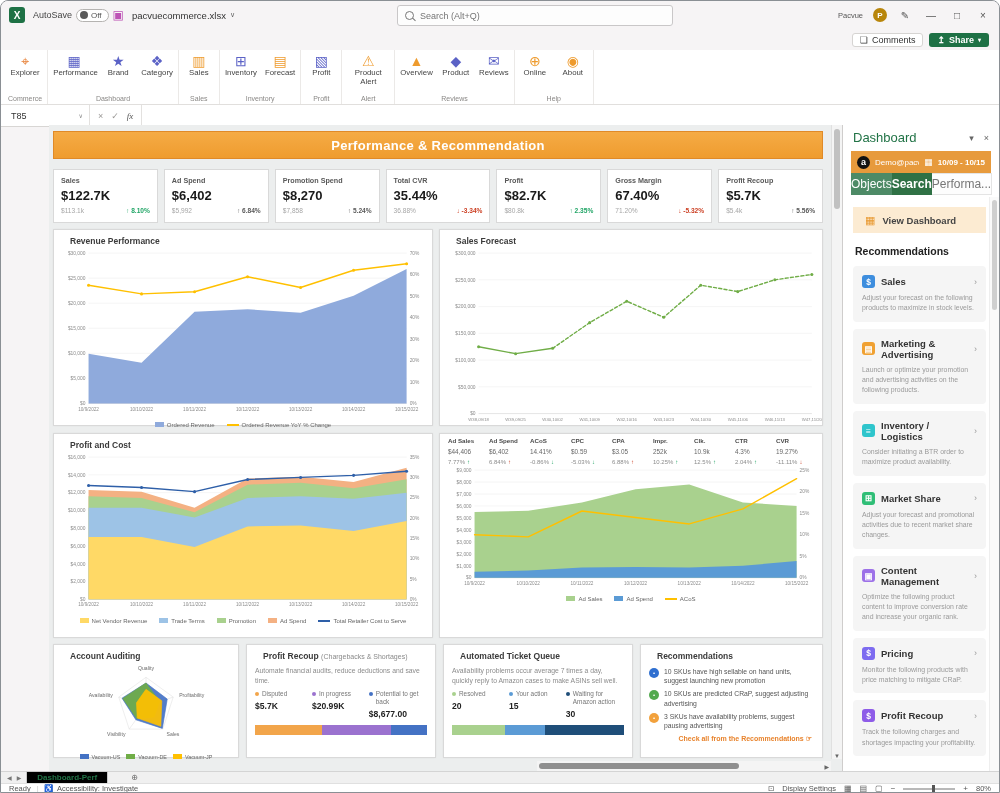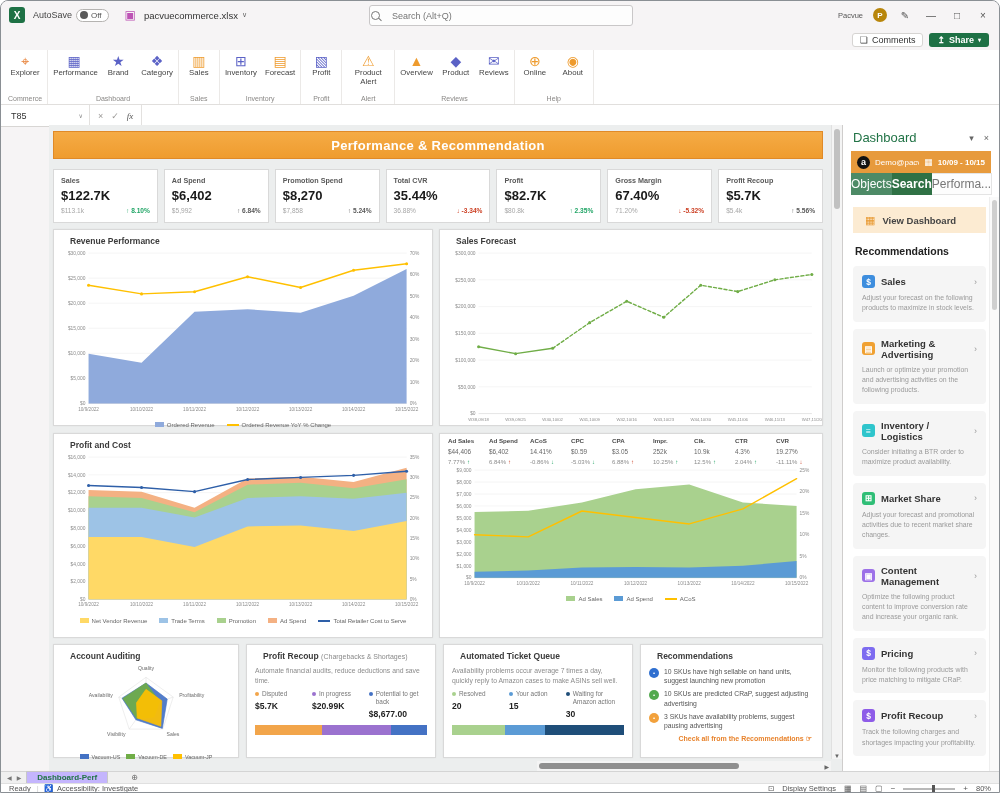--- a/index.html
+++ b/index.html
@@ -2,26 +2,26 @@
 <html><head>
 <meta charset="utf-8">
 <style>
   html,body{margin:0;padding:0;}
   body{width:1000px;height:793px;font-family:"Liberation Sans",sans-serif;overflow:hidden;background:#fff;-webkit-font-smoothing:antialiased;}
   .app{position:relative;width:998px;height:791px;border:1px solid #8a8f94;border-radius:8px 8px 0 0;overflow:hidden;background:#f6f4f5;}
   
   .titlebar{height:28px;display:flex;align-items:center;padding:0 8px;background:#f6f4f5;position:relative;}
   .xl-logo{width:16px;height:16px;background:#1E7145;border-radius:3px;color:#fff;font-size:10px;font-weight:bold;display:flex;align-items:center;justify-content:center;margin-right:8px;}
   .autosave{font-size:9px;color:#444;margin-right:4px;}
-  .pill{display:inline-flex;align-items:center;gap:3px;border:1px solid #b5b3b1;border-radius:8px;background:#fff;padding:1px 6px 1px 3px;font-size:8px;color:#555;margin-right:16px;}
+  .pill{display:inline-flex;align-items:center;gap:3px;border:1px solid #b5b3b1;border-radius:8px;background:#fff;padding:1px 6px 1px 3px;font-size:8px;color:#555;margin-right:4px;}
   .pill .dot{width:8px;height:8px;border-radius:50%;background:#5a5a5a;display:inline-block;}
   .floppy{color:#bd53b5;font-size:12px;margin-right:8px;}
   .fname{font-size:9.5px;color:#333;}
   .fcaret{font-size:7px;color:#666;margin-left:4px;}
-  .searchbox{position:absolute;left:368px;top:4px;width:260px;height:19px;background:#fdfdfd;border:1px solid #c9c7c8;border-radius:3px;display:flex;align-items:center;padding:0 1px;gap:10px;}
+  .searchbox{position:absolute;left:396px;top:4px;width:260px;height:19px;background:#fdfdfd;border:1px solid #c9c7c8;border-radius:3px;display:flex;align-items:center;padding:0 7px;gap:4px;}
   .mag{width:7px;height:7px;border:1.2px solid #777;border-radius:50%;position:relative;display:inline-block;flex:0 0 auto;}
   .mag::after{content:'';position:absolute;width:4px;height:1.2px;background:#777;transform:rotate(45deg);right:-3px;bottom:-1px;}
   .searchbox input{border:none;outline:none;background:transparent;font-size:9px;color:#555;width:100%;font-family:"Liberation Sans",sans-serif;}
   .tb-right{margin-left:auto;display:flex;align-items:center;gap:10px;}
   .user-name{font-size:7.5px;color:#555;}
   .avatar{width:14px;height:14px;border-radius:50%;background:#b8860b;color:#fff;font-size:8px;font-weight:bold;display:flex;align-items:center;justify-content:center;}
   .winbtn{font-size:10px;color:#555;width:16px;text-align:center;}
   
   .menubar{height:21px;display:flex;align-items:center;background:#f6f4f5;padding:0 6px;}
   .mtab{font-size:10px;color:#444;padding:2px 8px 3px;cursor:default;}
@@ -105,21 +105,21 @@
   .tp-card-head{display:flex;align-items:center;gap:6px;}
   .tp-ic{width:13px;height:13px;border-radius:3px;color:#fff;font-size:8.5px;font-weight:bold;display:flex;align-items:center;justify-content:center;flex:0 0 auto;}
   .tp-ct{font-size:9.5px;font-weight:bold;color:#333;flex:1;}
   .chev{color:#999;font-size:9px;}
   .tp-desc{font-size:6.9px;color:#9a9a9a;line-height:1.5;margin-top:5px;}
   .tp-scroll{position:absolute;right:0;top:72px;bottom:0;width:9px;background:#fafafa;border-left:1px solid #eee;}
   .tp-sthumb{position:absolute;left:2px;top:3px;width:5px;height:110px;background:#cfcfcf;border-radius:3px;}
   
   .tabbar{position:absolute;left:0;right:0;top:770px;height:12px;background:#f0f0f0;border-top:1px solid #d4d4d4;display:flex;align-items:center;padding:0 6px;box-sizing:border-box;}
   .tnav{font-size:6px;color:#777;margin-right:5px;}
-  .sheettab{background:#c4b5fd;border:1px solid #c8c8c8;border-bottom:2px solid #217346;font-size:8px;font-weight:bold;color:#217346;padding:0 10px;height:11px;display:flex;align-items:center;margin-right:23px;}
+  .sheettab{background:#000000;border:1px solid #c8c8c8;border-bottom:2px solid #217346;font-size:8px;font-weight:bold;color:#217346;padding:0 10px;height:11px;display:flex;align-items:center;margin-right:23px;}
   .addsheet{font-size:8px;color:#666;}
   .statusbar{position:absolute;left:0;right:0;top:782px;height:9px;background:#fff;border-top:1px solid #e0e0e0;border-bottom:2px solid #217346;display:flex;align-items:center;padding:0 8px;font-size:7.5px;color:#555;box-sizing:content-box;}
   .st-right{margin-left:auto;display:flex;align-items:center;gap:8px;}
   .viewic{font-size:8px;color:#555;}
   .zoomtrack{width:52px;height:2px;background:#b9b9b9;position:relative;display:inline-block;}
   .zoomthumb{position:absolute;left:55%;top:-3px;width:3px;height:8px;background:#555;}
 </style>
 </head>
 <body>
 

